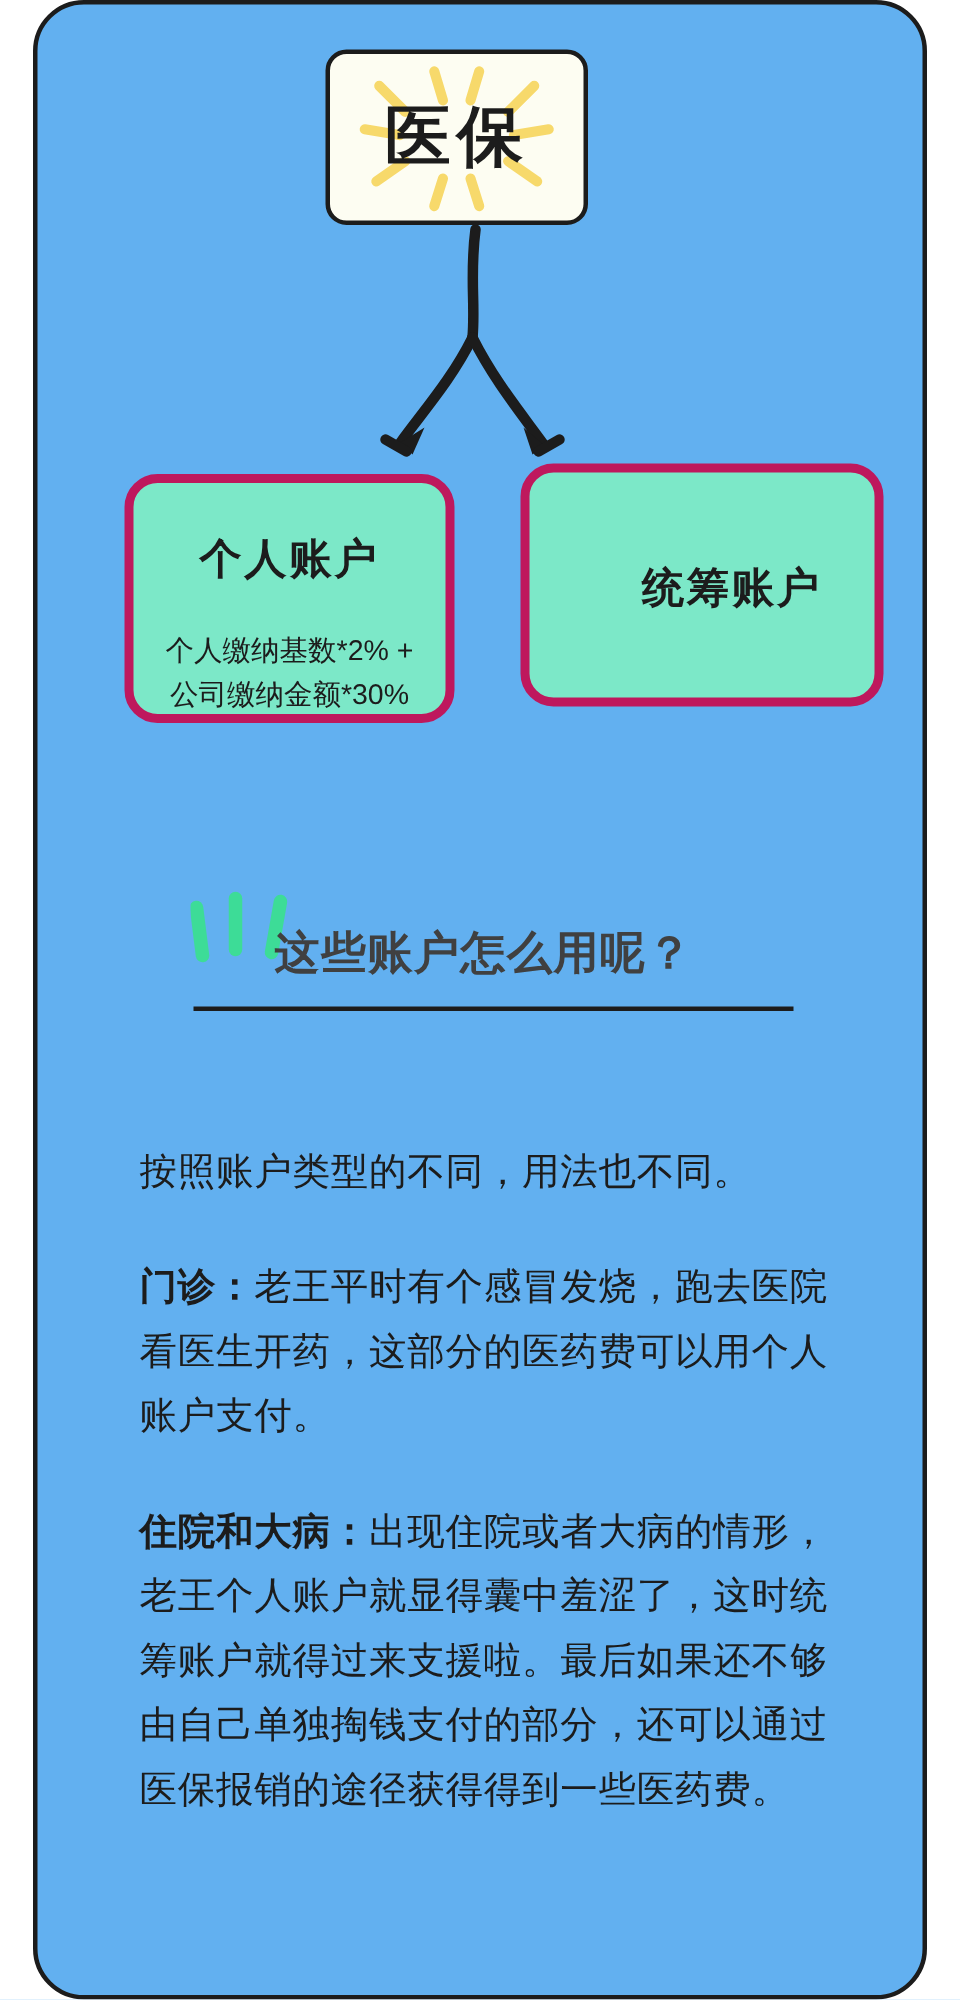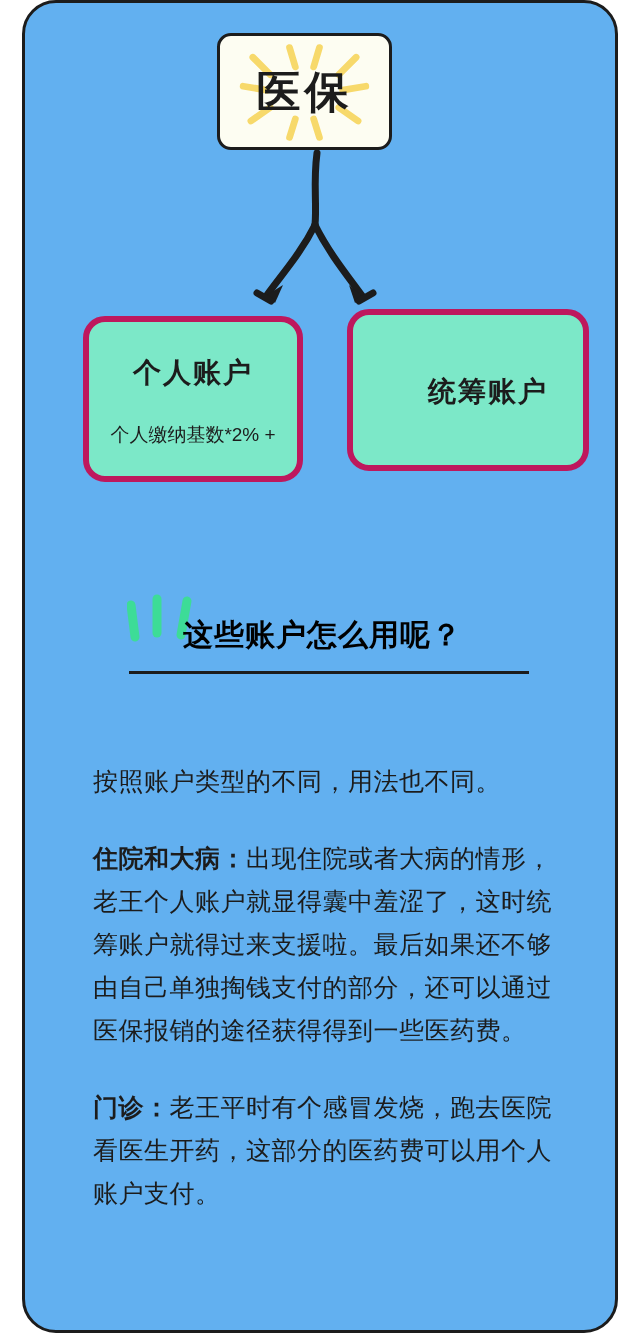--- a/index.html
+++ b/index.html
@@ -130,21 +130,21 @@
     top: 0px;
     width: 86px;
     height: 58px;
   }
   .section-title {
     position: absolute;
     left: 72px;
     top: 26px;
     font-size: 30px;
     font-weight: bold;
-    color: #000000;
+    color: #404040;
     letter-spacing: 1px;
     white-space: nowrap;
   }
   .underline {
     position: absolute;
     left: 18px;
     top: 82px;
     width: 400px;
     height: 3px;
     background: #1c1c1c;
@@ -208,20 +208,21 @@
       <g fill="none" stroke="#1c1c1c" stroke-width="7" stroke-linecap="round">
         <path d="M52 150 L 66 158"></path>
         <path d="M168 150 L 154 158"></path>
       </g>
     </svg>
 
     <div class="acct-box acct-left">
       <div class="acct-title">个人账户</div>
       <div class="acct-lines">
         <div class="acct-line">个人缴纳基数*2%  +</div>
+        <div class="acct-line">公司缴纳金额*30%</div>
       </div>
     </div>
 
     <div class="acct-box acct-right">
       <div class="acct-title">统筹账户</div>
     </div>
 
     <div class="section-head">
       <svg class="ticks" viewBox="0 0 86 58">
         <g stroke="#3ddc97" stroke-width="9" stroke-linecap="round">
@@ -232,21 +233,21 @@
       </svg>
       <div class="section-title">这些账户怎么用呢？</div>
       <div class="underline"></div>
     </div>
 
     <div class="body-text">
       <p class="para">
         <span>按照账户类型的不同，用法也不同。</span>
       </p>
       <p class="para">
+        <span class="lead">门诊：</span><span>老王平时有个感冒发烧，跑去医院看医生开药，这部分的医药费可以用个人账户支付。</span>
+      </p>
+      <p class="para">
         <span class="lead">住院和大病：</span><span>出现住院或者大病的情形，老王个人账户就显得囊中羞涩了，这时统筹账户就得过来支援啦。最后如果还不够由自己单独掏钱支付的部分，还可以通过医保报销的途径获得得到一些医药费。</span>
       </p>
-      <p class="para">
-        <span class="lead">门诊：</span><span>老王平时有个感冒发烧，跑去医院看医生开药，这部分的医药费可以用个人账户支付。</span>
-      </p>
     </div>
 
   </div>
 </div>
 
 </body></html>

